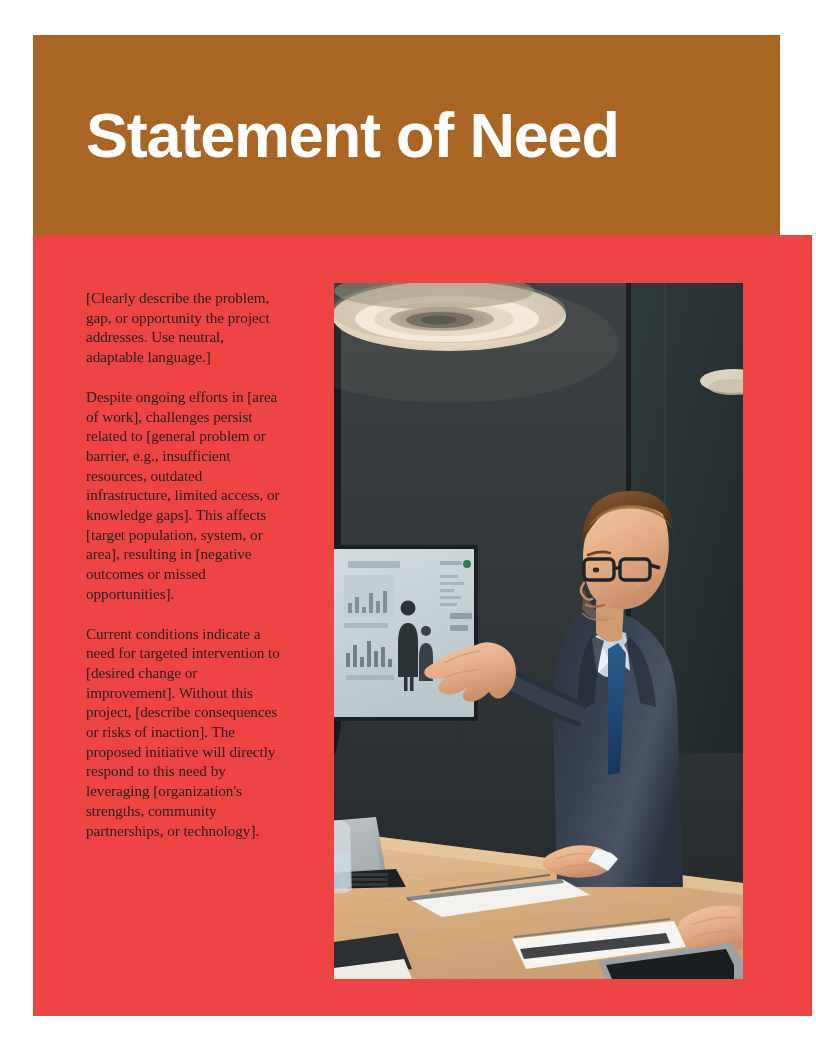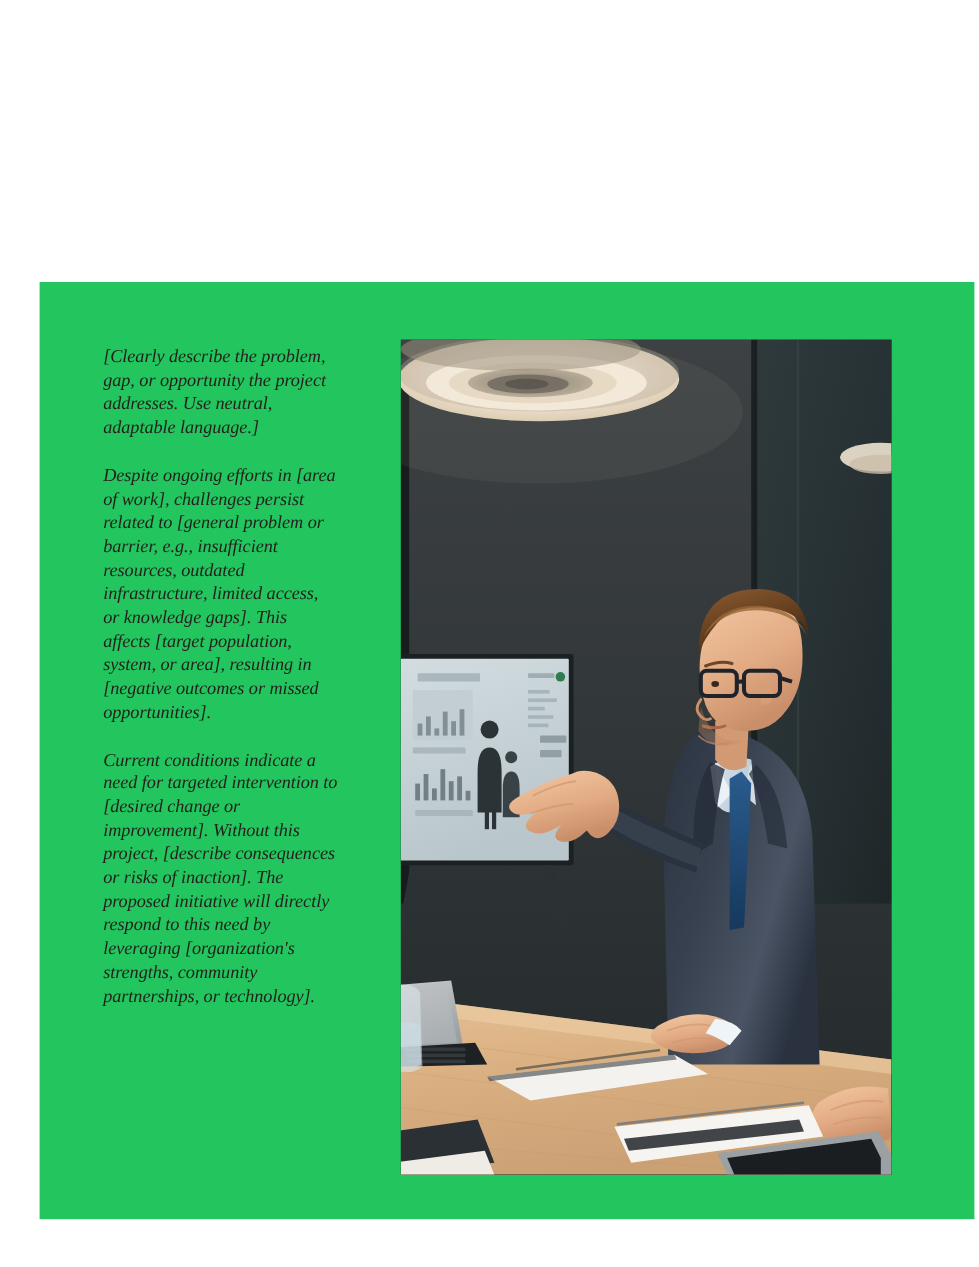--- a/index.html
+++ b/index.html
@@ -44,22 +44,21 @@
     white-space: nowrap;
   }
 
   
   .content-panel {
     position: absolute;
     left: 33px;
     top: 235px;
     width: 779px;
     height: 781px;
-    background: #22c55e;
-    font-style: italic;
+    background: #ef4444;
   }
 
   
   .text-column {
     position: absolute;
     left: 53px;
     top: 53px;
     width: 196px;
   }
   .body-paragraph {
@@ -89,20 +88,23 @@
     display: block;
     width: 409px;
     height: 696px;
   }
 </style>
 </head>
 <body>
 
 <div class="page">
 
+  <div class="header-band">
+    <h1 class="page-title">Statement of Need</h1>
+  </div>
 
   <div class="content-panel">
 
     <div class="text-column">
       <p class="body-paragraph">[Clearly describe the problem, gap, or opportunity the project addresses. Use neutral, adaptable language.]</p>
       <p class="body-paragraph">Despite ongoing efforts in [area of work], challenges persist related to [general problem or barrier, e.g., insufficient resources, outdated infrastructure, limited access, or knowledge gaps]. This affects [target population, system, or area], resulting in [negative outcomes or missed opportunities].</p>
       <p class="body-paragraph">Current conditions indicate a need for targeted intervention to [desired change or improvement]. Without this project, [describe consequences or risks of inaction]. The proposed initiative will directly respond to this need by leveraging [organization's strengths, community partnerships, or technology].</p>
     </div>
 
     <div class="photo-frame">

